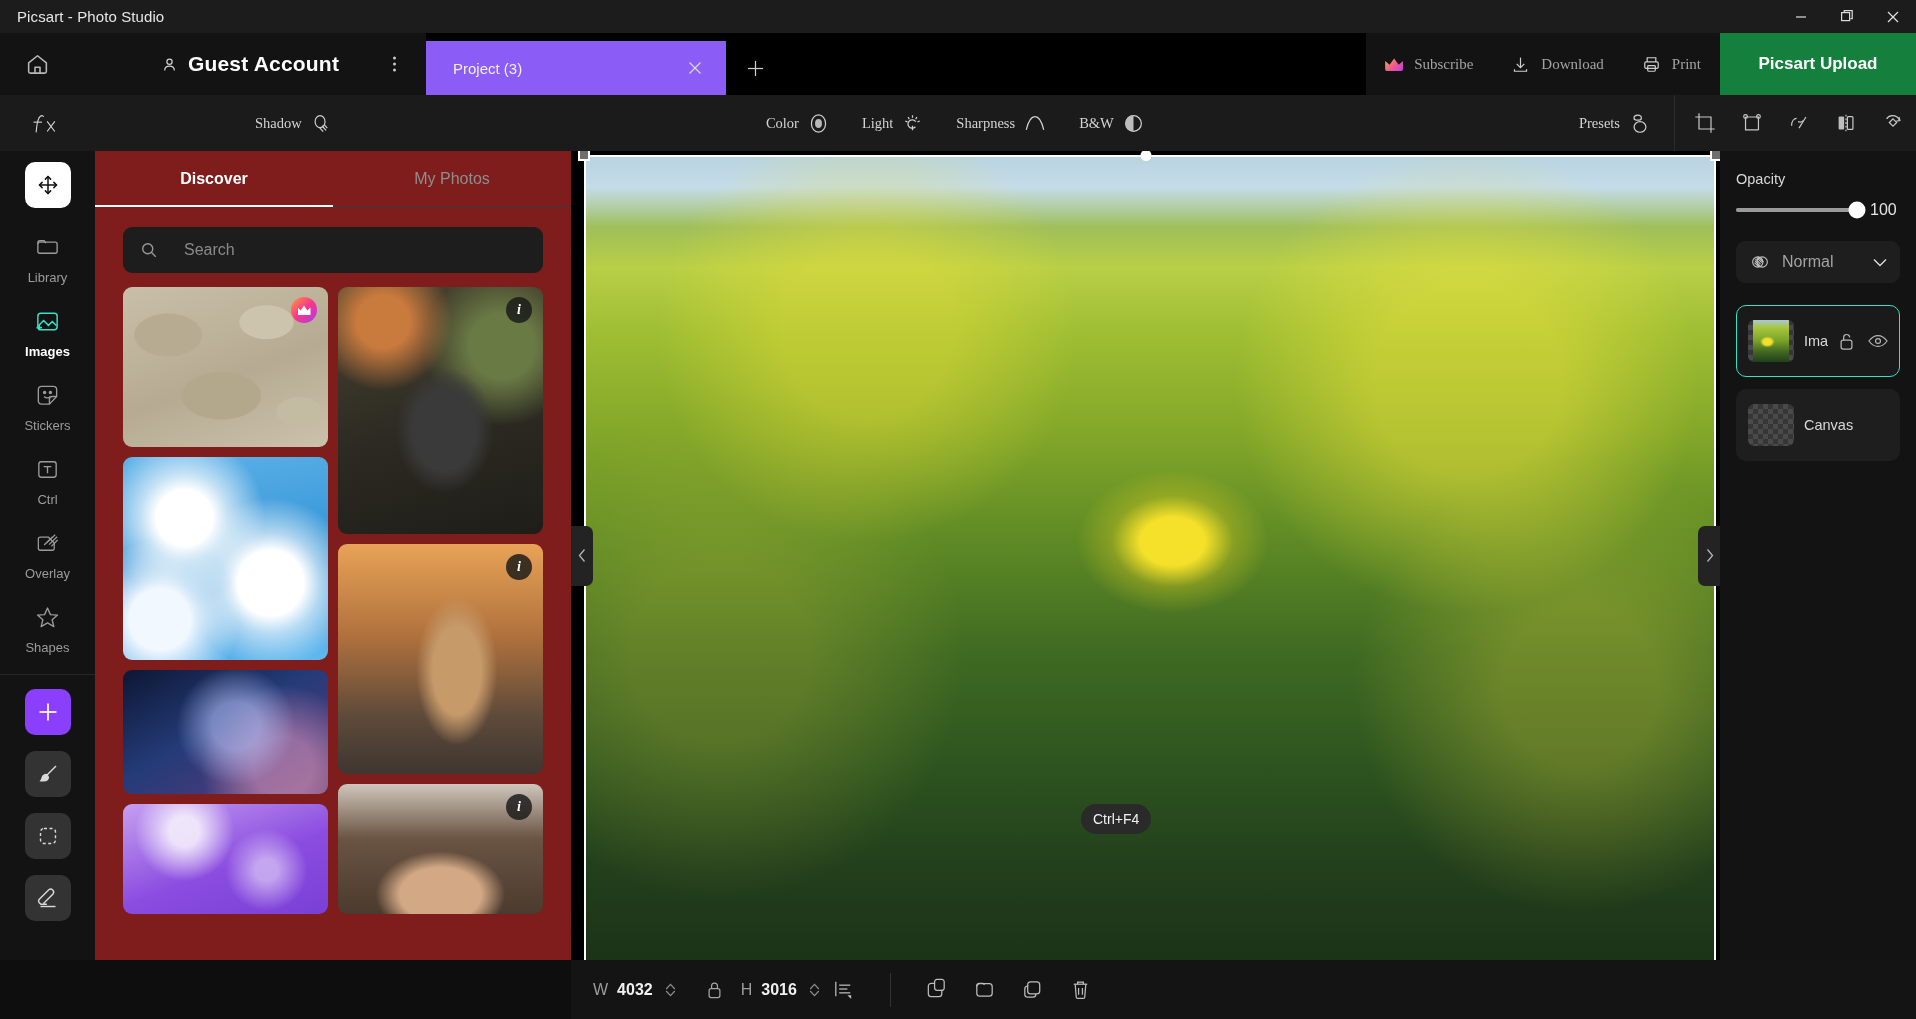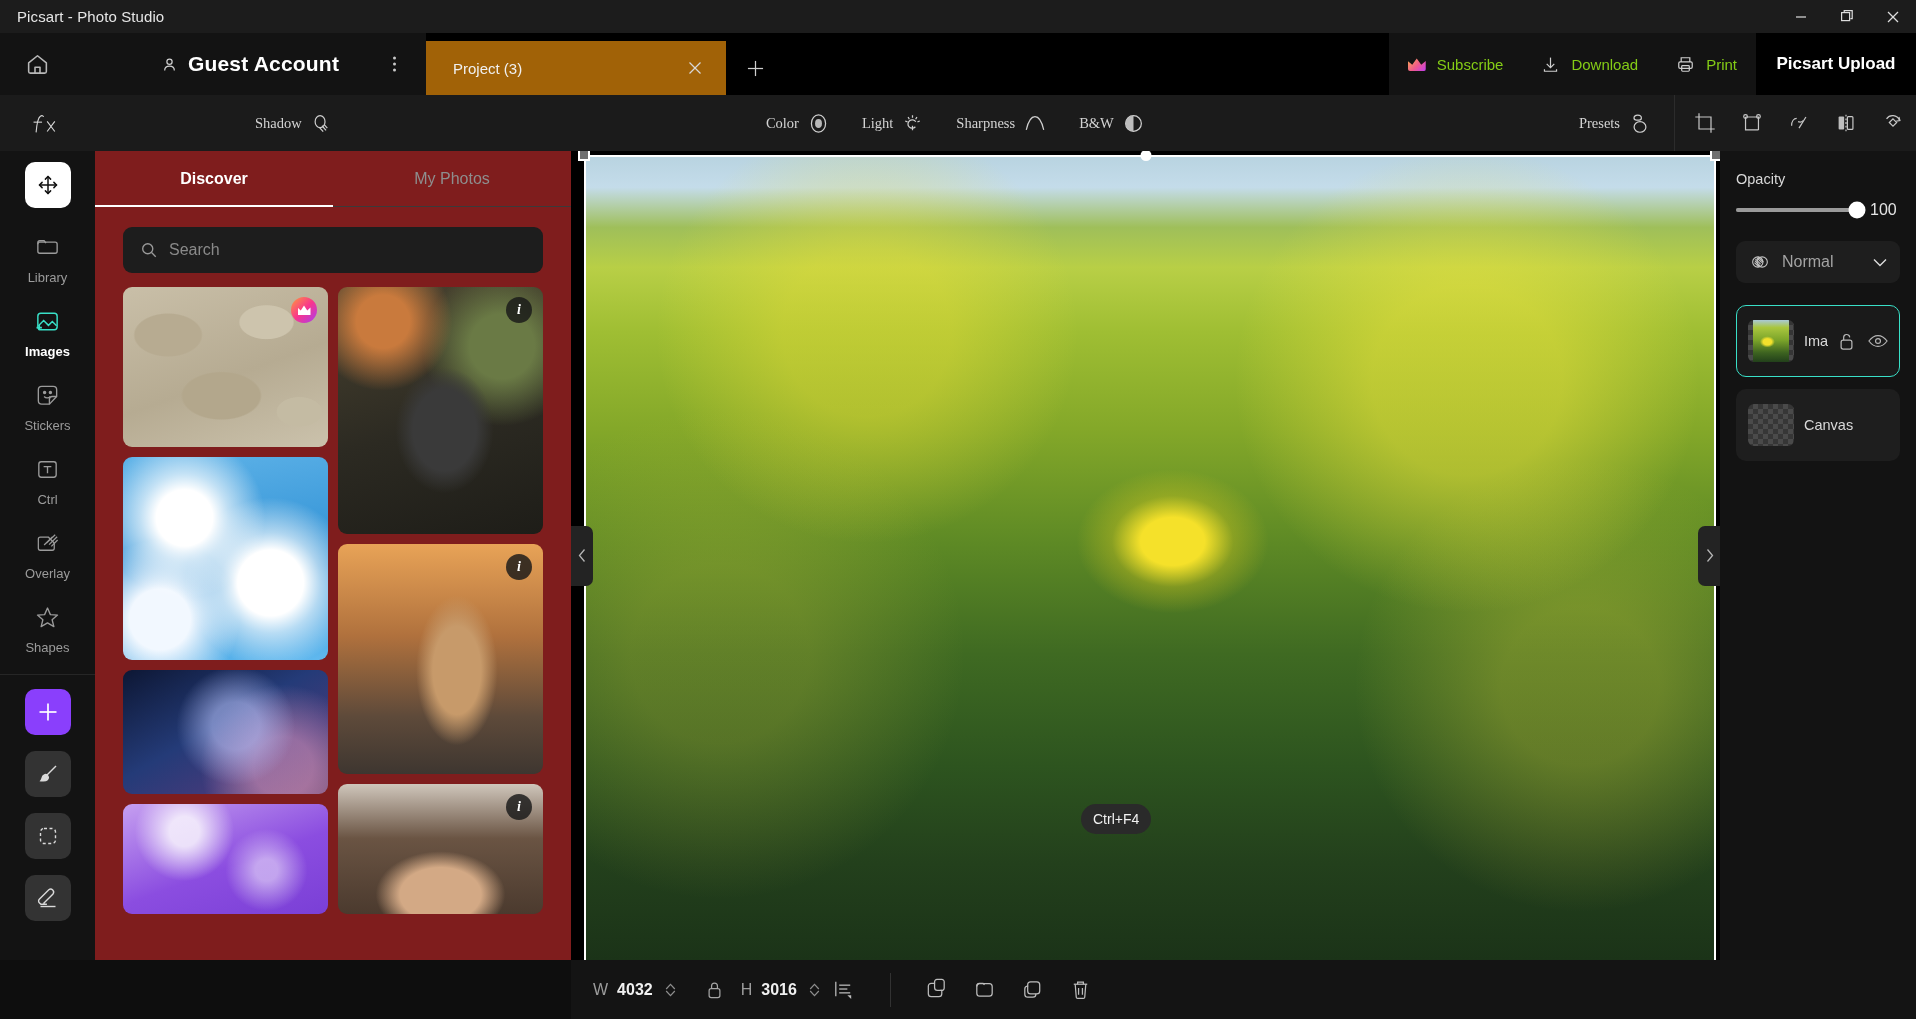--- a/index.html
+++ b/index.html
@@ -27,35 +27,35 @@
   
   .topbar { height: 62px; flex: 0 0 62px; display:flex; align-items:stretch; background:#000; }
   .home-btn { width:74px; display:flex; align-items:center; justify-content:center; background:#131313; }
   .account-zone { width:352px; background:#131313; display:flex; align-items:center; justify-content:center; gap:10px; position:relative; }
   .account-name { font-size:21px; font-weight:bold; color:#fff; letter-spacing:.2px; }
   .kebab { position:absolute; right:30px; top:50%; transform:translateY(-50%); display:flex; flex-direction:column; gap:3px; }
   .kebab i { width:3px; height:3px; border-radius:50%; background:#c9c9c9; display:block; }
 
   .tabs-zone { flex:1; display:flex; align-items:flex-end; background:#000; }
   .tab {
-    width:300px; height:54px; background:#a16207; display:flex; align-items:center;
+    width:300px; height:54px; background:#8b5cf6; display:flex; align-items:center;
     padding: 0 18px 0 27px; position:relative;
   }
   .tab-label { flex:1; font-size:15px; color:#f0f0f0; }
   .tab-close { width:26px; height:26px; display:flex; align-items:center; justify-content:center; color:#d8d8d8; border-radius:4px;}
   .tab-new { width:58px; height:54px; display:flex; align-items:center; justify-content:center; color:#cfcfcf; }
 
   .actions-zone { display:flex; align-items:center; background:#131313; }
   .action-item { display:flex; align-items:center; gap:11px; padding:0 19px; height:62px; }
-  .action-label { font-size:15px; color:#84cc16; }
+  .action-label { font-size:15px; color:#a3a3a3;font-family:Liberation Serif, serif; }
   .crown { width:18px; height:14px; border-radius:2px;
            background:linear-gradient(135deg,#f9b24a 0%,#f05a8c 55%,#c03df0 100%);
            clip-path: polygon(0% 100%, 0% 28%, 25% 55%, 50% 10%, 75% 55%, 100% 28%, 100% 100%); }
   .upload-btn {
-    width:160px; height:62px; background:#000000; display:flex; align-items:center; justify-content:center;
+    width:196px; height:62px; background:#15803d; display:flex; align-items:center; justify-content:center;
     font-size:17px; font-weight:bold; color:#fff;
   }
 
   
   .fxbar { height:56px; flex:0 0 56px; display:flex; align-items:center; background:#1b1b1b; position:relative;font-family:Liberation Serif, serif; }
   .fx-logo { width:95px; display:flex; align-items:center; justify-content:center; color:#d9d9d9; }
   .fx-group { display:flex; align-items:center; }
   .fx-item { display:flex; align-items:center; gap:8px; padding:0 16px; height:56px; }
   .fx-label { font-size:14.5px; color:#d3d3d3; }
   .fx-spacer-a { width:144px; }
@@ -79,21 +79,21 @@
   .rail-tool { width:46px; height:46px; border-radius:10px; background:#333; display:flex; align-items:center; justify-content:center; color:#dadada; margin-bottom:16px; }
   .rail-tool.accent { background:#8a3ffc; color:#fff; }
 
   
   .panel { width:476px; flex:0 0 476px; background:#7f1d1d; display:flex; flex-direction:column; }
   .panel-tabs { display:flex; height:56px; border-bottom:1px solid #3a3a3a; position:relative; }
   .ptab { flex:1; display:flex; align-items:center; justify-content:center; font-size:16px; color:#8e8e8e; position:relative; }
   .ptab.active { color:#fff; font-weight:bold; }
   .ptab.active::after { content:""; position:absolute; left:0; right:0; bottom:-1px; height:2px; background:#fff; }
   .search-wrap { padding:20px 28px 14px; }
-  .search-box { height:46px; background:#1d1d1d; border-radius:9px; display:flex; align-items:center; gap:11px; padding:12px 17px; }
+  .search-box { height:46px; background:#1d1d1d; border-radius:9px; display:flex; align-items:center; gap:26px; padding:12px 17px; }
   .search-box input {
     background:transparent; border:0; outline:0; color:#ededed; font-size:16px;
     font-family:"Liberation Sans", sans-serif; flex:1;
   }
   .search-box input::placeholder { color:#8a8a8a; }
   .masonry { flex:1; overflow:hidden; display:flex; gap:10px; padding:0 28px; }
   .mcol { flex:1; display:flex; flex-direction:column; gap:10px; }
   .thumb { position:relative; border-radius:9px; overflow:hidden; flex:0 0 auto; }
   .badge {
     position:absolute; top:10px; right:11px; width:26px; height:26px; border-radius:50%;

